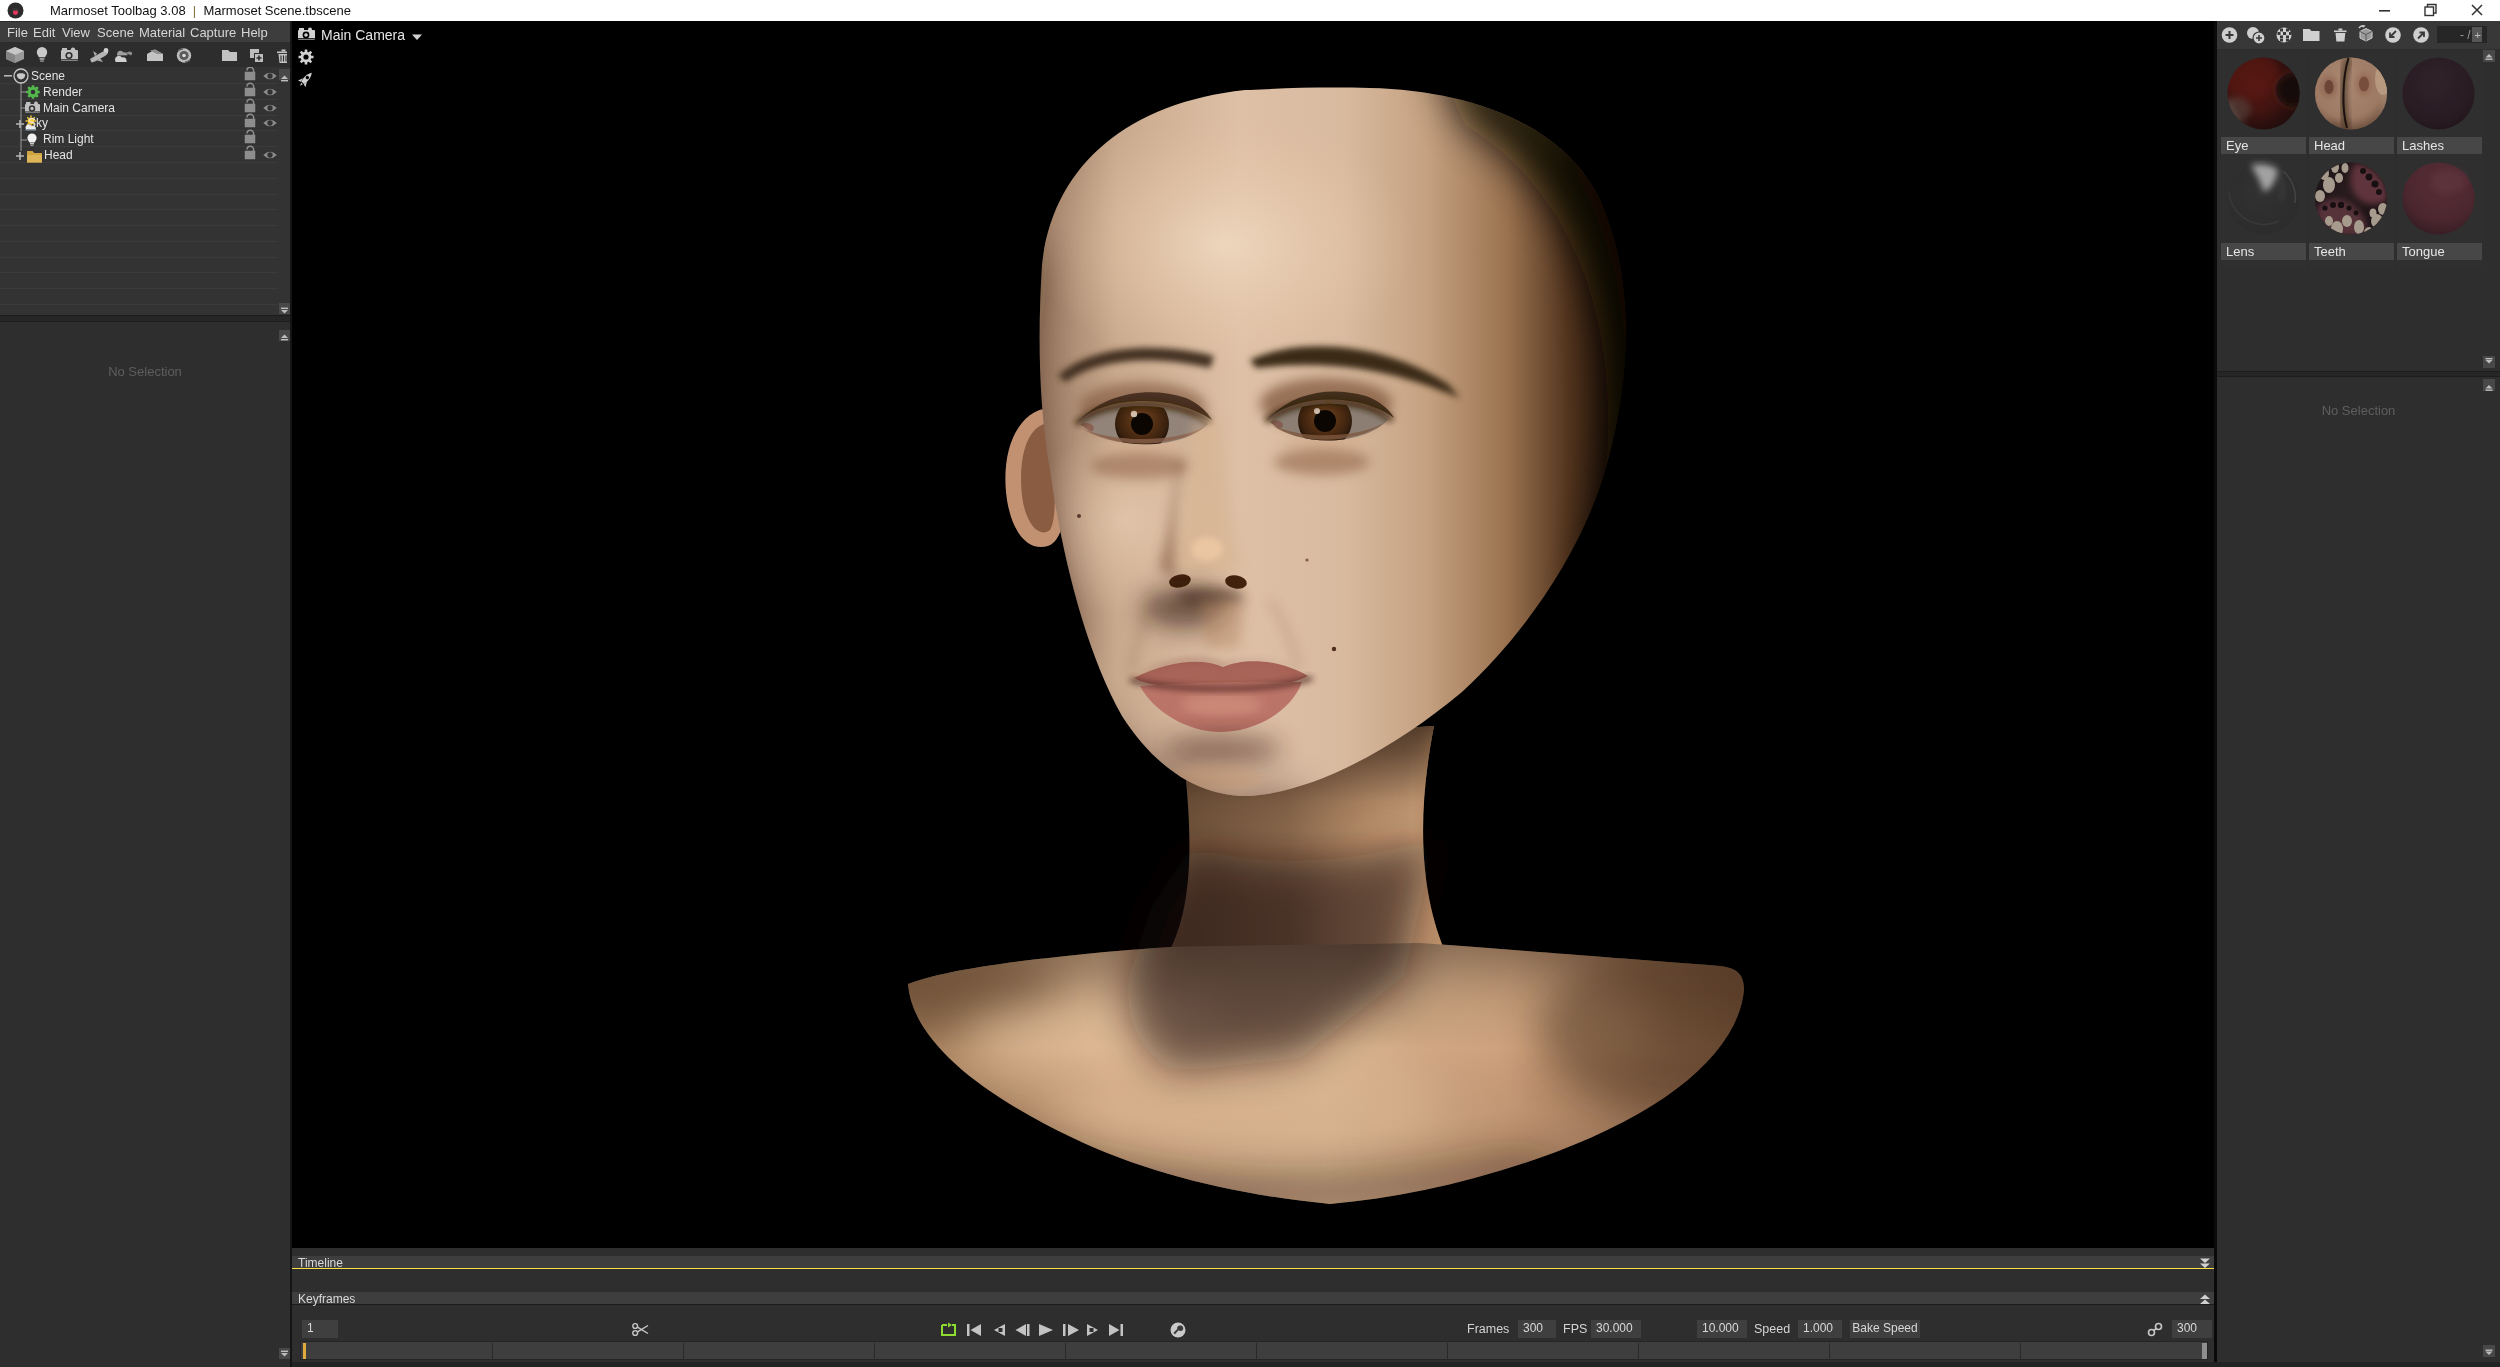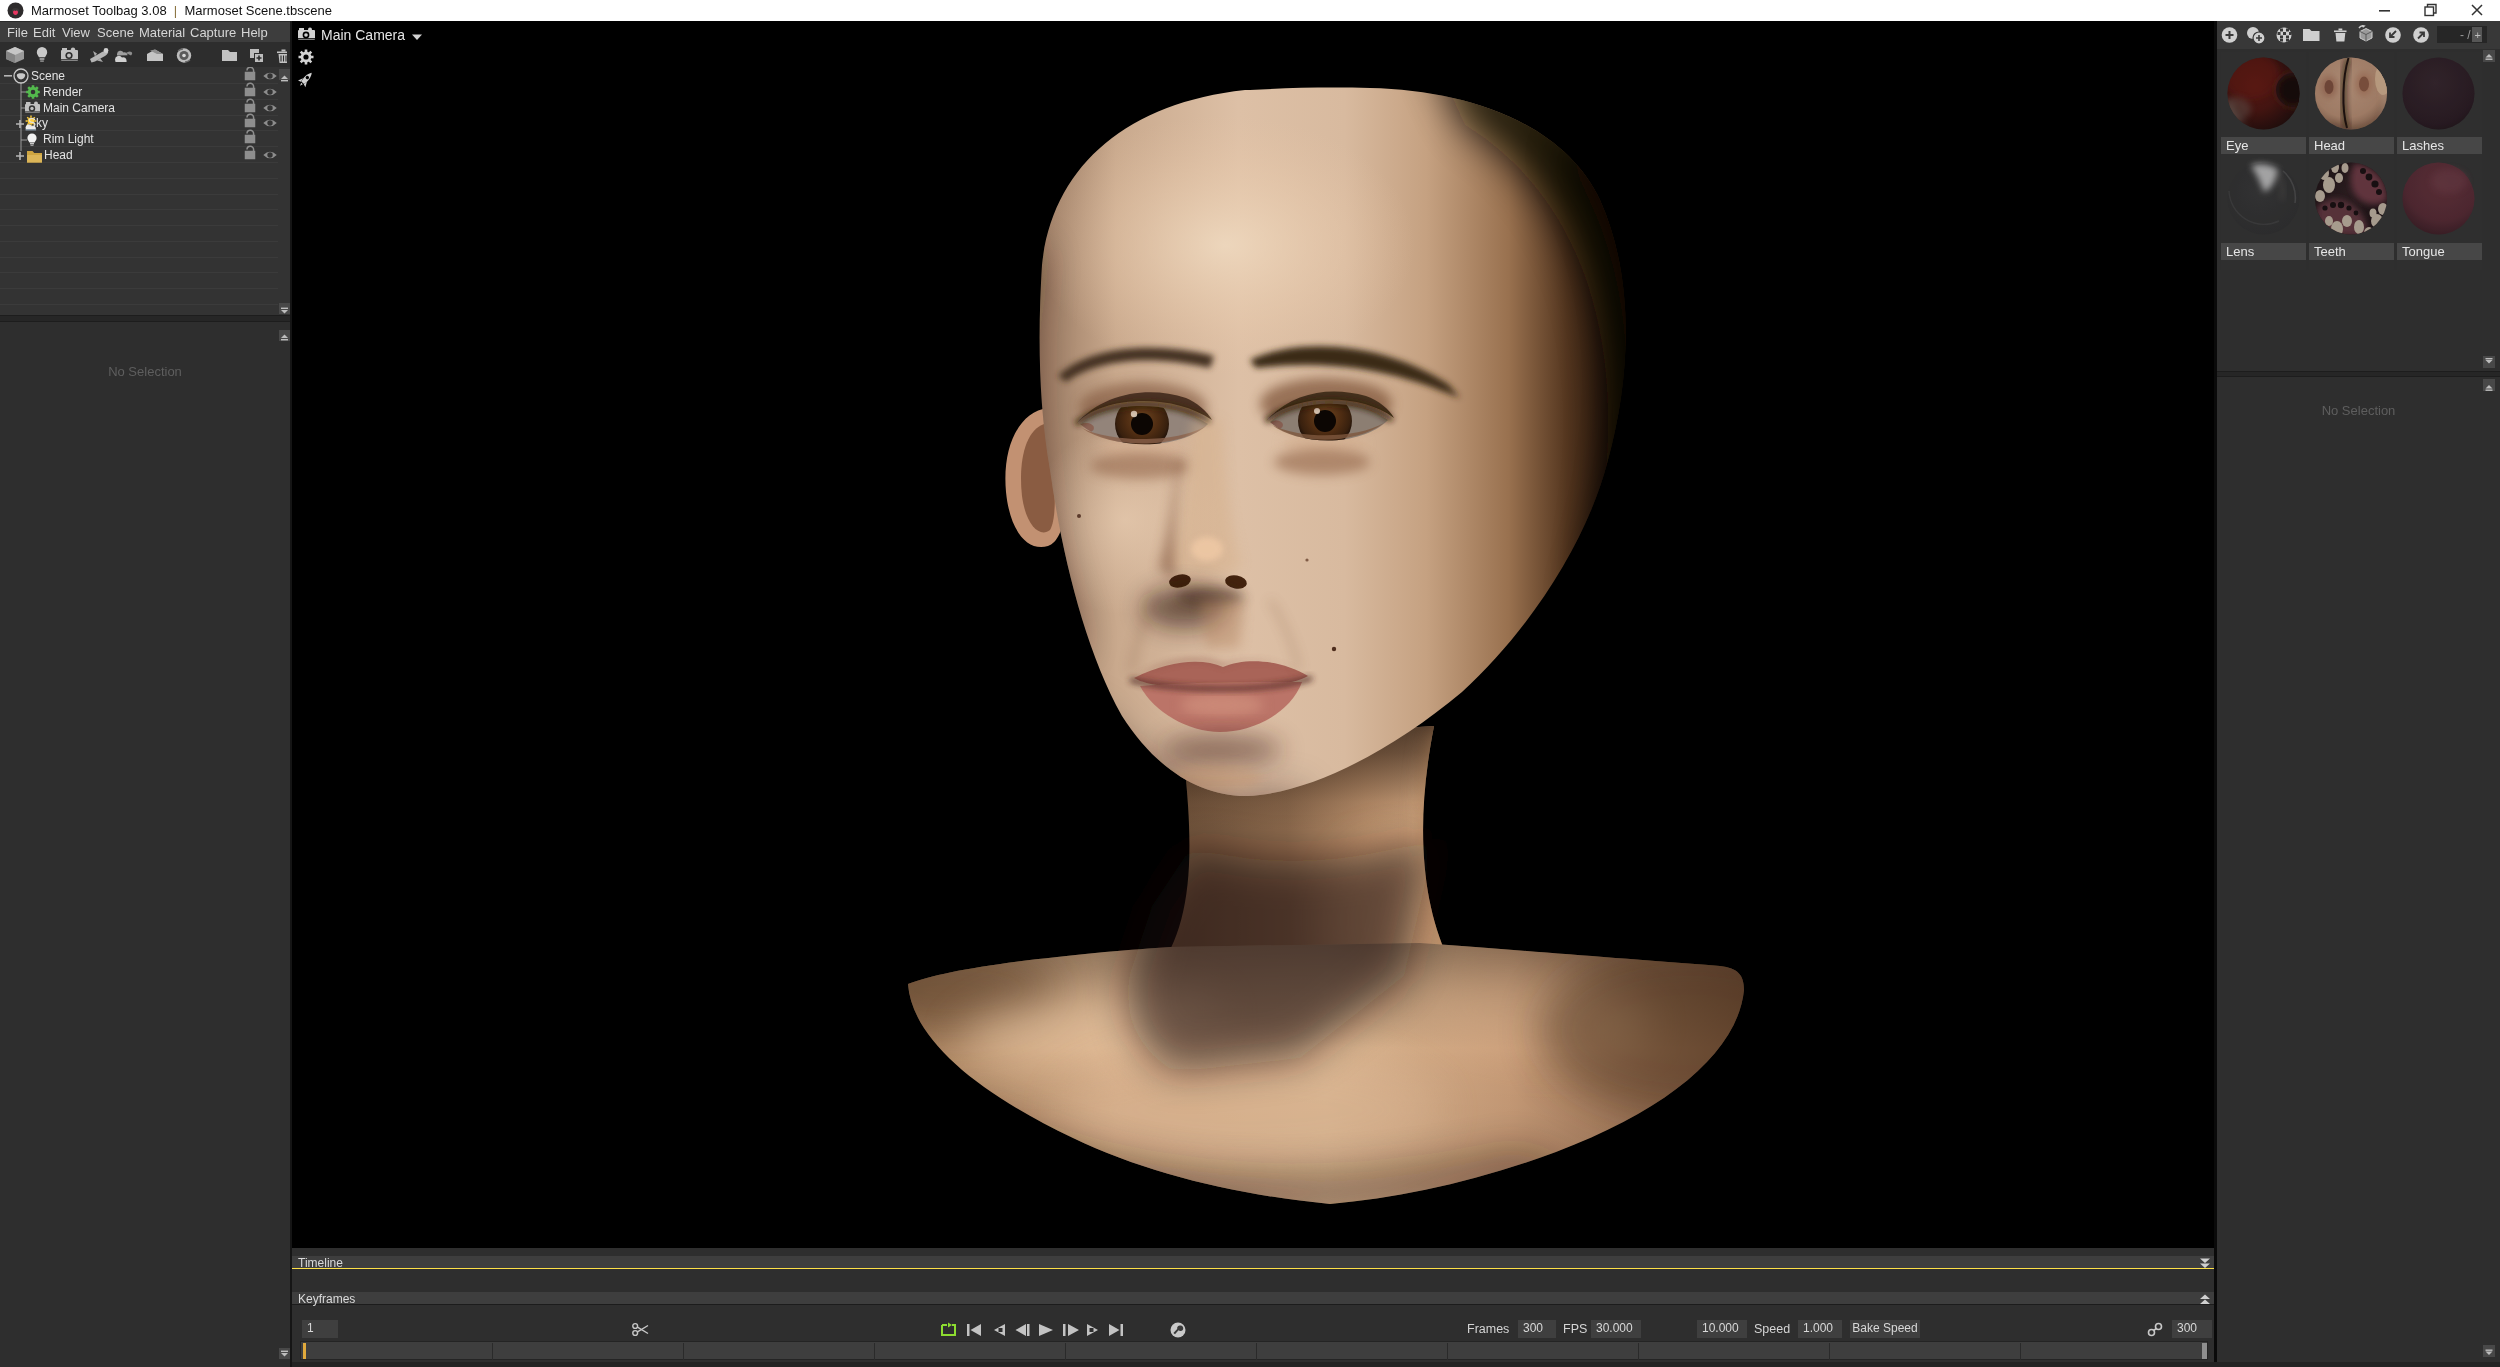--- a/index.html
+++ b/index.html
@@ -25,21 +25,21 @@
 .ml{position:absolute;top:7px;font-weight:normal;font-style:normal;}
 .bd{position:absolute;top:1px;width:1px;height:17px;background:#2a2a2a;}
 </style></head>
 <body>
 <div class="abs" id="titlebar">
   <svg class="abs" style="left:7px;top:2px;" width="17" height="17" viewBox="0 0 17 17">
     <circle cx="8.5" cy="8.5" r="8" fill="#2e2b2c"></circle>
     <path d="M5.1 8.2 C5.1 6.6 6.6 5.9 8.5 5.9 C10.4 5.9 11.9 6.6 11.9 8.2 C11.9 10.6 10 12.6 8.5 12.6 C7 12.6 5.1 10.6 5.1 8.2 Z" fill="#3a3637"></path>
     <path d="M8.5 13 C7.3 13 6 11.6 6 10.2 C6 9.2 6.8 8.6 7.5 8.6 C7.9 8.6 8.2 8.8 8.5 9 C8.8 8.8 9.1 8.6 9.5 8.6 C10.2 8.6 11 9.2 11 10.2 C11 11.6 9.7 13 8.5 13 Z" fill="#e83560"></path>
   </svg>
-  <span class="abs" style="left:31px;top:3px;color:#111;">Marmoset Toolbag 3.08&nbsp; <span style="color:#8a7340;">|</span>&nbsp; Marmoset Scene.tbscene</span>
+  <span class="abs" style="left:50px;top:3px;color:#111;">Marmoset Toolbag 3.08&nbsp; <span style="color:#8a7340;">|</span>&nbsp; Marmoset Scene.tbscene</span>
   <svg class="abs" style="left:2376px;top:0;" width="120" height="21" viewBox="0 0 120 21">
     <rect x="3" y="10" width="11" height="1.6" fill="#333"></rect>
     <g fill="none" stroke="#333" stroke-width="1.4">
       <rect x="49" y="7" width="8.5" height="8.5"></rect>
       <path d="M51.5 7 V4.5 H60 V13 H57.5"></path>
     </g>
     <path d="M96 5 L106 15 M106 5 L96 15" stroke="#333" stroke-width="1.5"></path>
   </svg>
 </div>
 <div class="abs" id="leftpanel">

